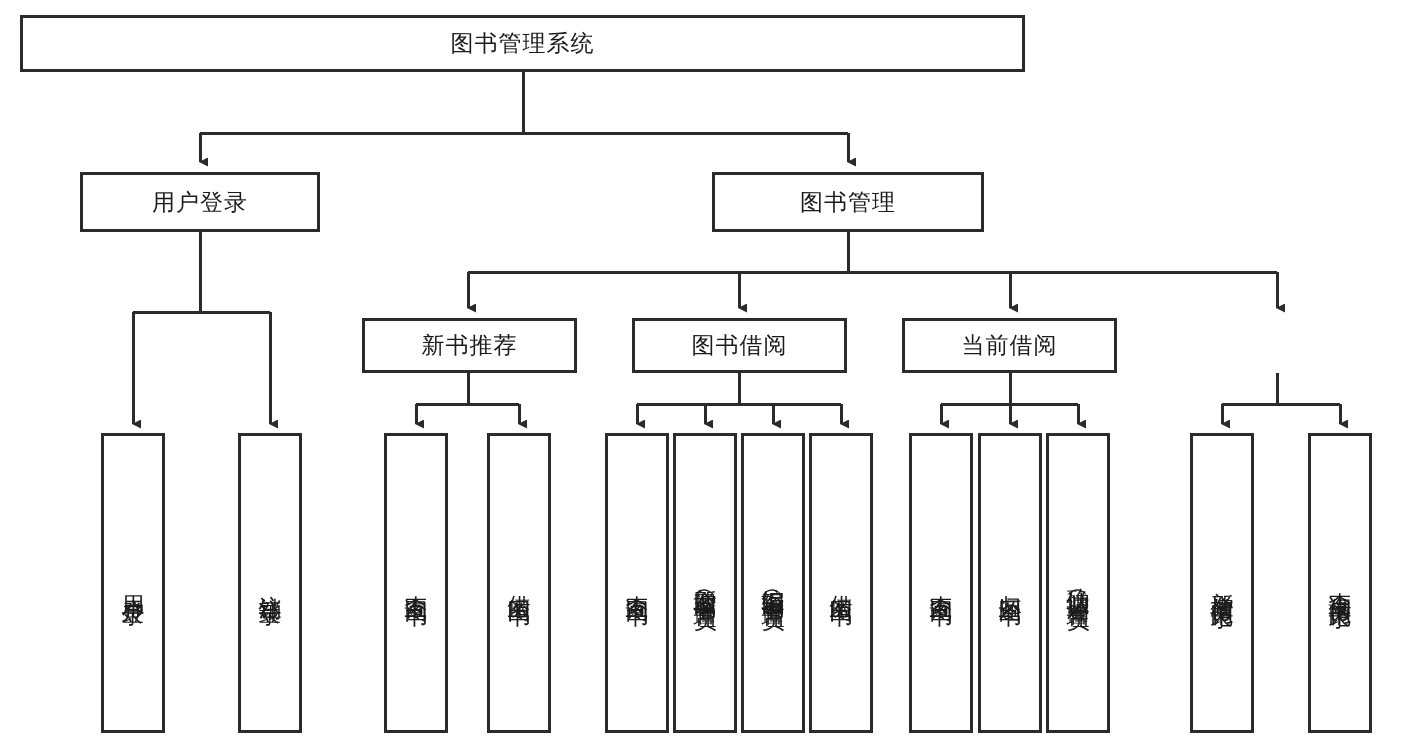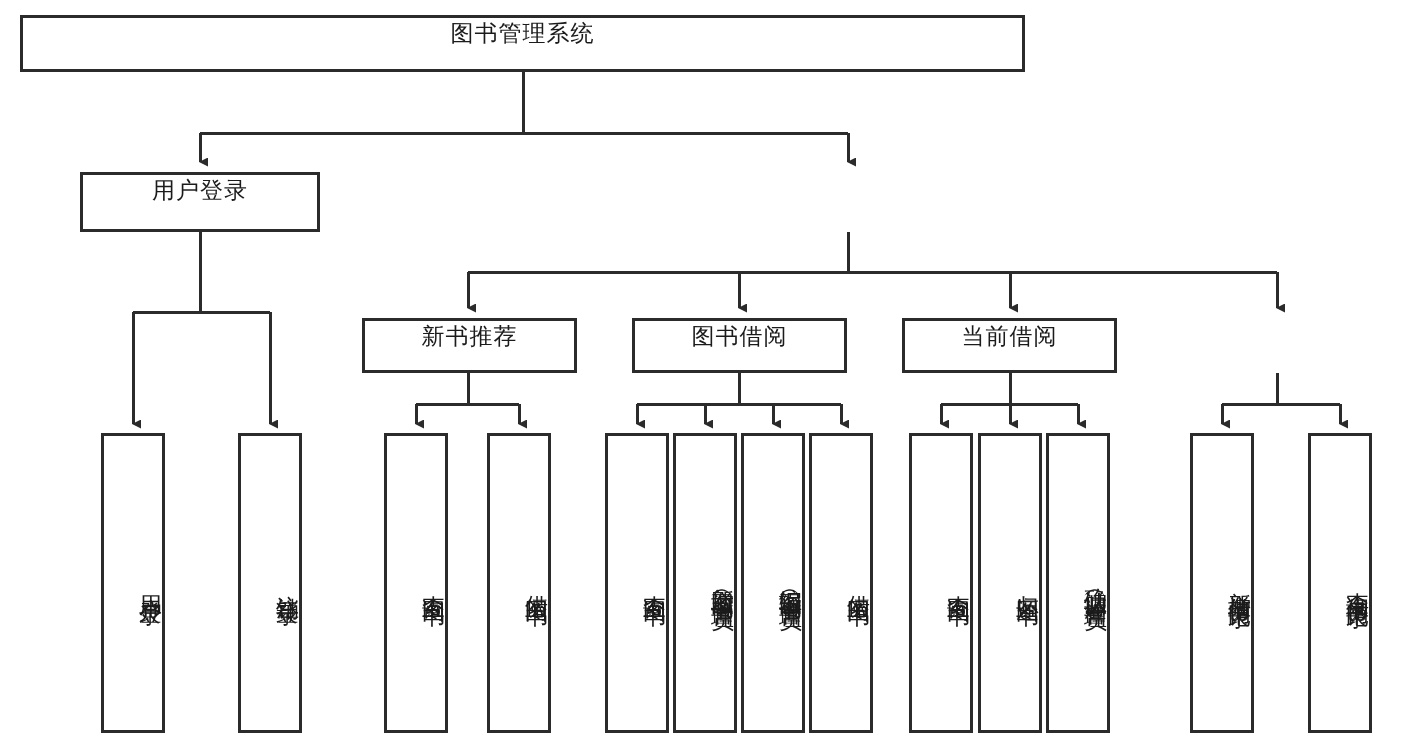--- a/index.html
+++ b/index.html
@@ -25,20 +25,21 @@
     width: 1405px;
     height: 747px;
     pointer-events: none;
   }
   .node {
     position: absolute;
     box-sizing: border-box;
     border: 3px solid #2b2b2b;
     background: #ffffff;
     display: flex;
+    align-items: center;
     justify-content: center;
     color: #1b1b1b;
     z-index: 2;
   }
   .node.horizontal {
     writing-mode: horizontal-tb;
     font-size: 23px;
     letter-spacing: 1px;
   }
   .node.vertical {
@@ -119,20 +120,23 @@
     </g>
   </svg>
 
   <div class="node horizontal" style="left:20px; top:15px; width:1005px; height:57px;">
     <span class="label">图书管理系统</span>
   </div>
 
   <div class="node horizontal" style="left:80px; top:172px; width:240px; height:60px;">
     <span class="label">用户登录</span>
   </div>
+  <div class="node horizontal" style="left:712px; top:172px; width:272px; height:60px;">
+    <span class="label">图书管理</span>
+  </div>
 
   <div class="node horizontal" style="left:362px; top:318px; width:215px; height:55px;">
     <span class="label">新书推荐</span>
   </div>
   <div class="node horizontal" style="left:632px; top:318px; width:215px; height:55px;">
     <span class="label">图书借阅</span>
   </div>
   <div class="node horizontal" style="left:902px; top:318px; width:215px; height:55px;">
     <span class="label">当前借阅</span>
   </div>

